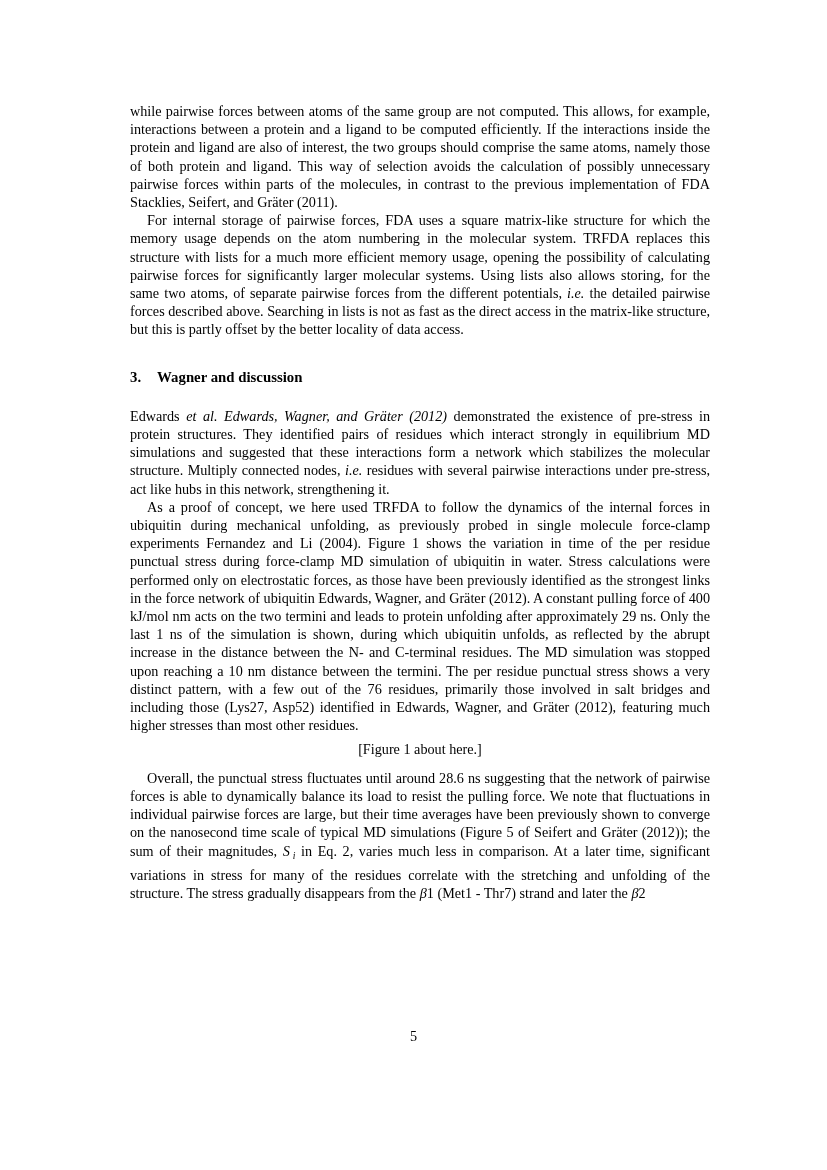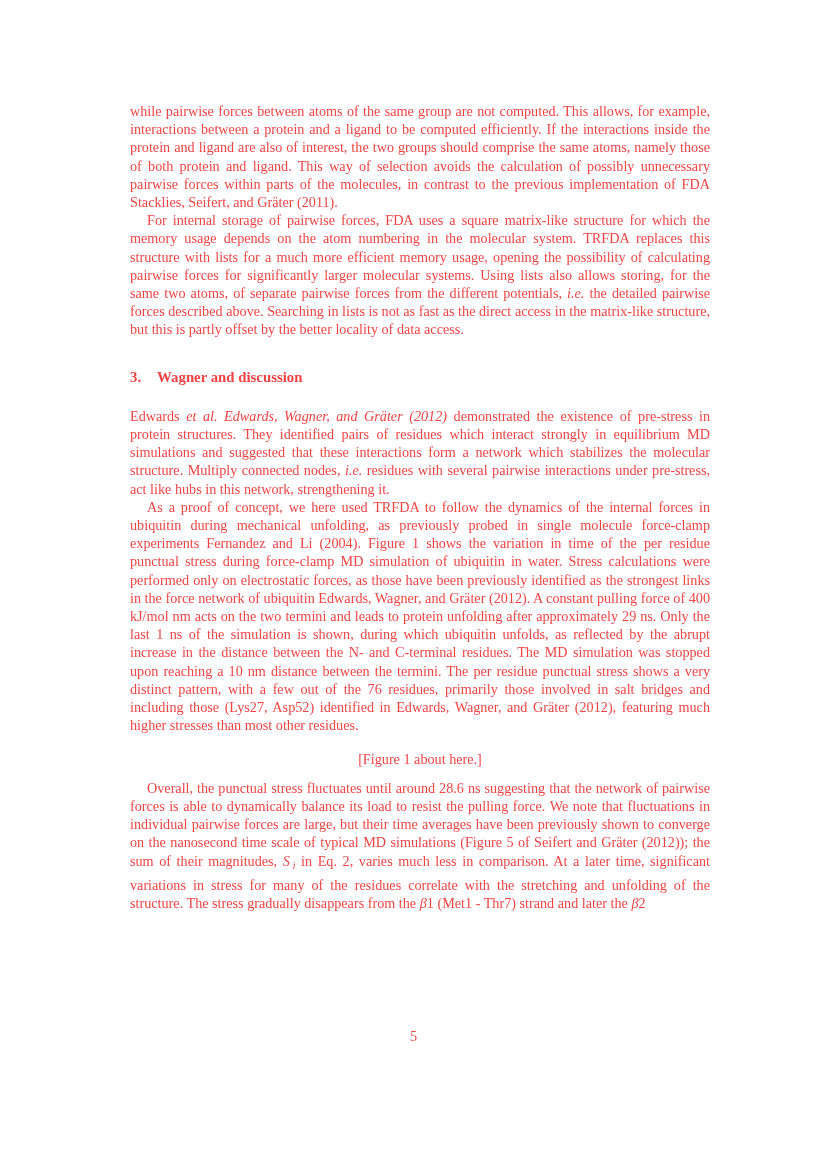--- a/index.html
+++ b/index.html
@@ -7,21 +7,21 @@
     padding: 0;
     background: #ffffff;
   }
   .page {
     position: relative;
     width: 827px;
     height: 1170px;
     background: #ffffff;
     overflow: hidden;
     font-family: "Liberation Serif", serif;
-    color: #ef4444;
+    color: #000000;
   }
   .page-body {
     position: absolute;
     left: 130px;
     top: 102px;
     width: 580px;
     font-size: 14.2px;
     line-height: 18.2px;
     text-align: justify;
   }
@@ -35,21 +35,21 @@
   .section-heading {
     margin: 29px 0 21px 0;
     font-size: 14.8px;
     font-weight: bold;
     text-align: left;
   }
   .section-heading .sec-num {
     margin-right: 16px;
   }
   .figure-placeholder {
-    margin: 15px 0 11px 0;
+    margin: 5px 0 11px 0;
     text-align: center;
     text-indent: 0;
   }
   .page-number {
     position: absolute;
     left: 0;
     top: 1028px;
     width: 827px;
     text-align: center;
     font-size: 14.2px;

